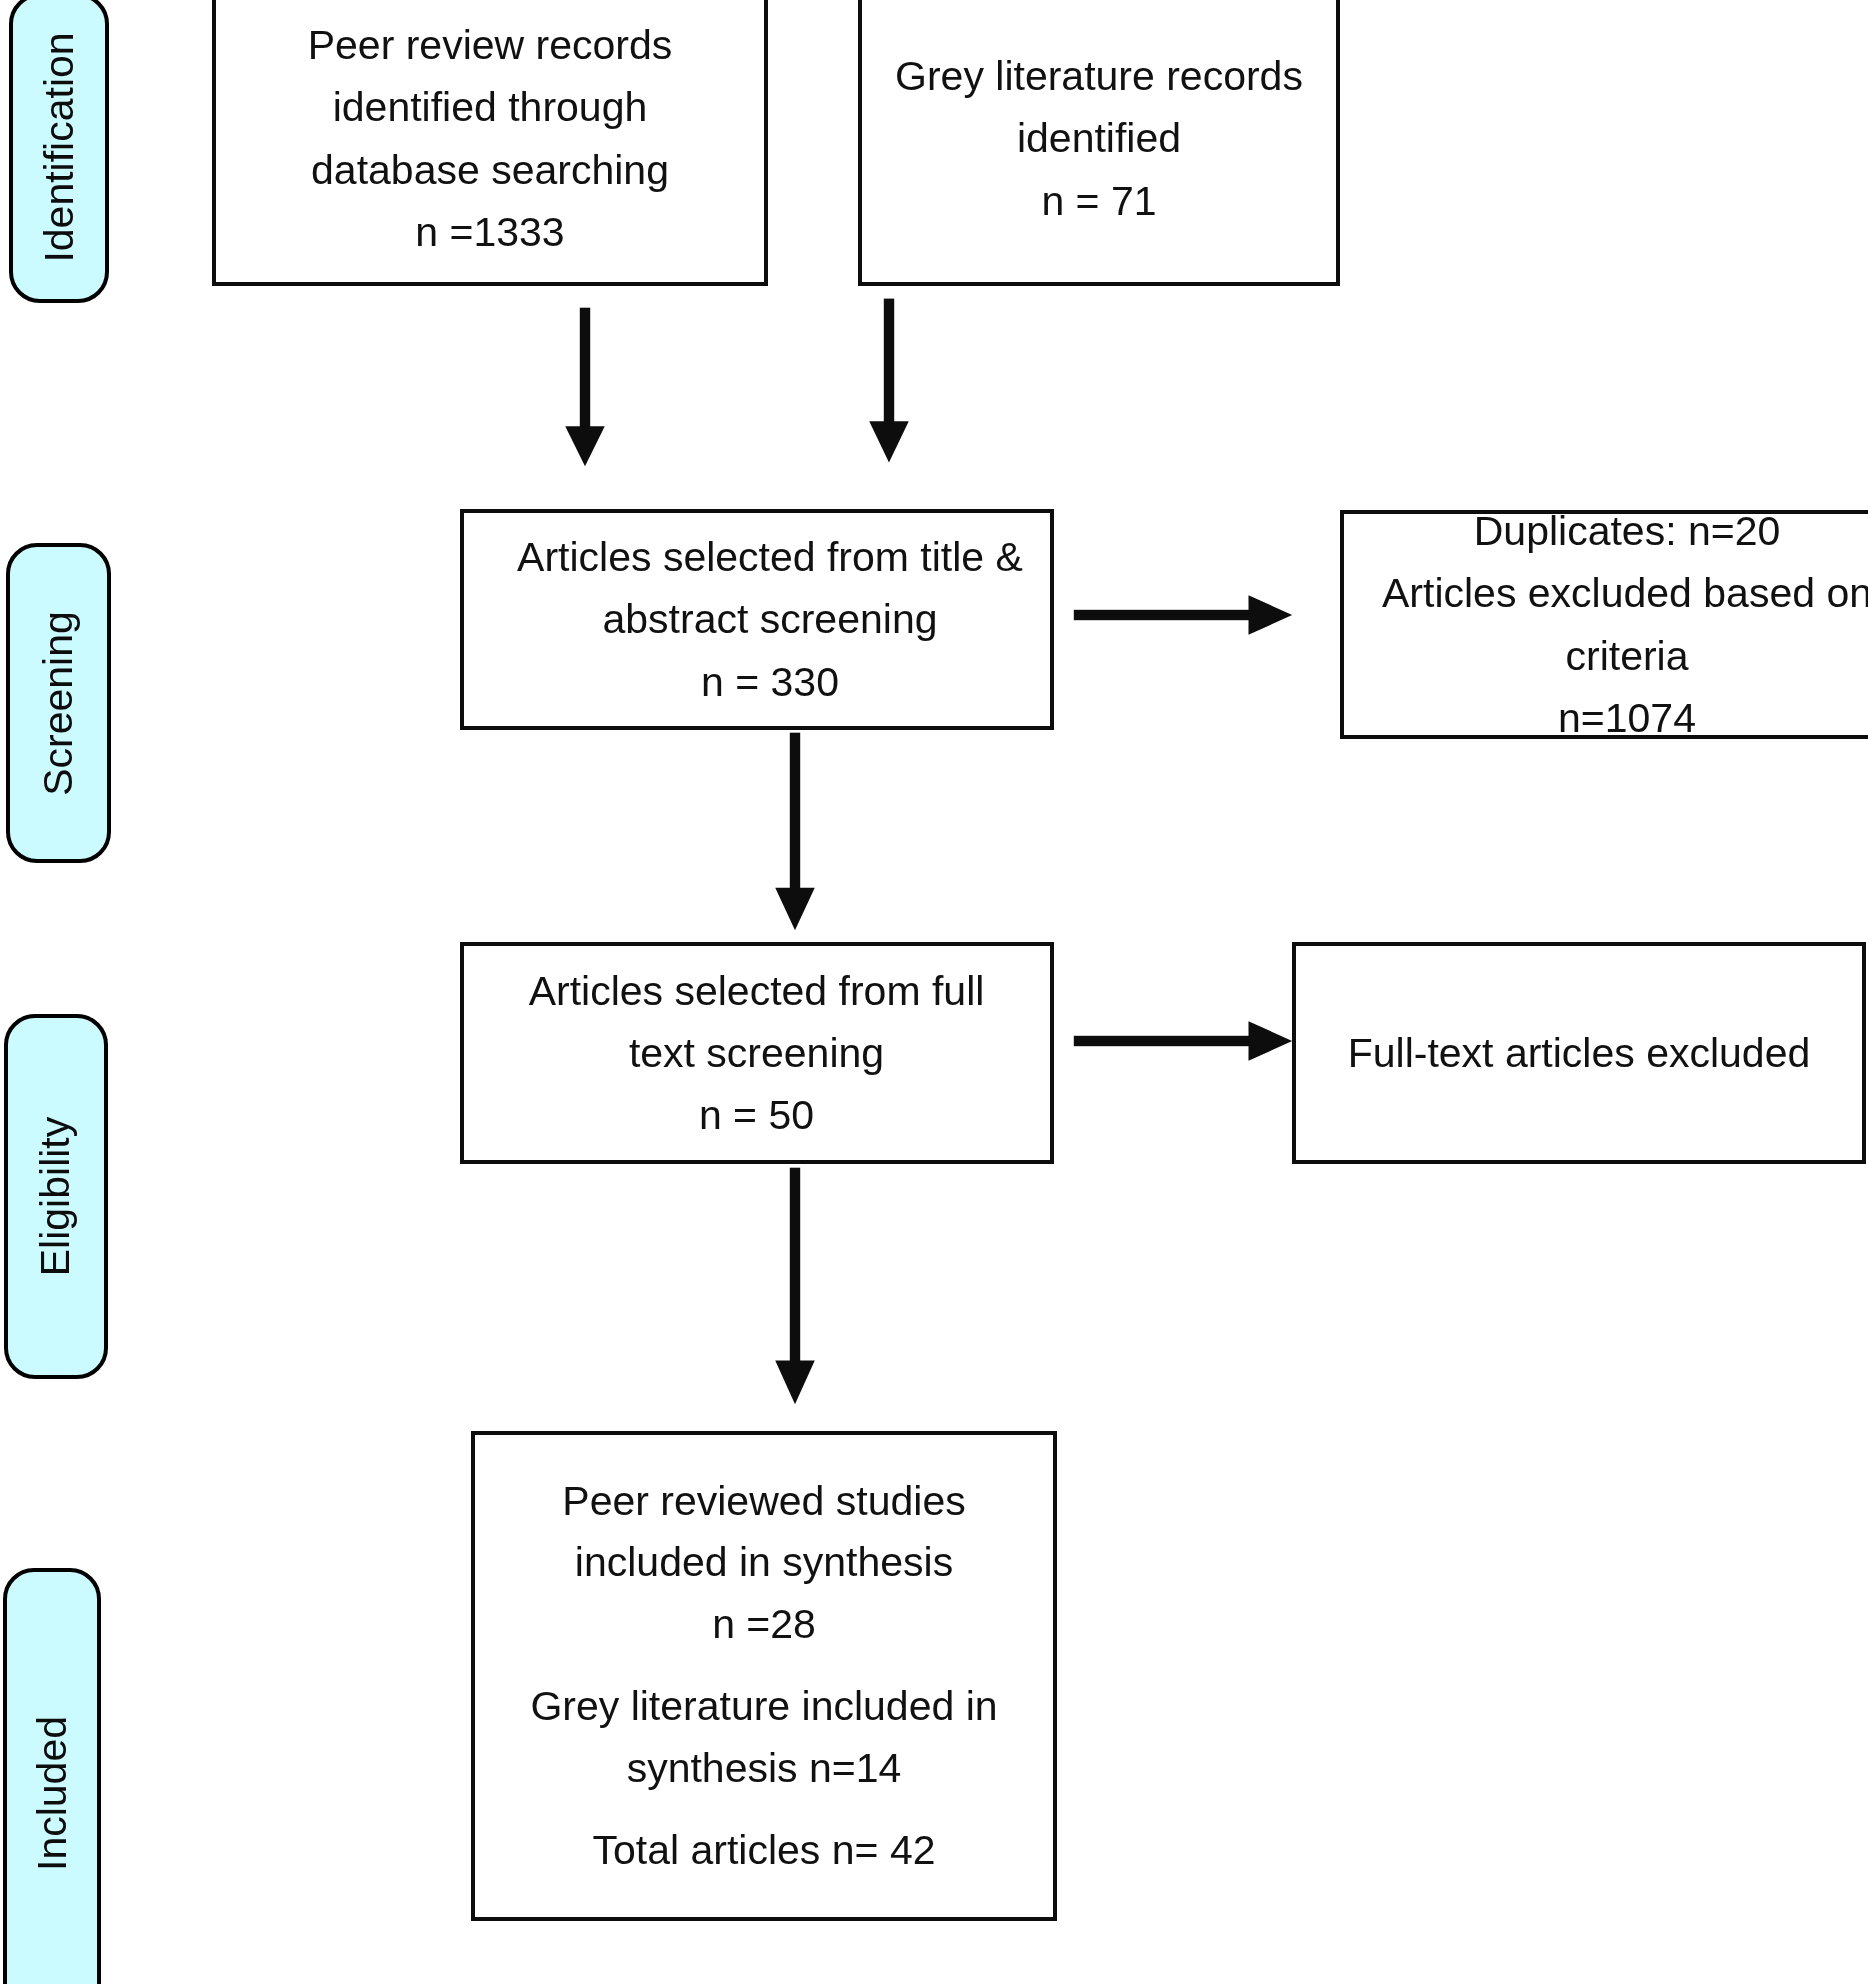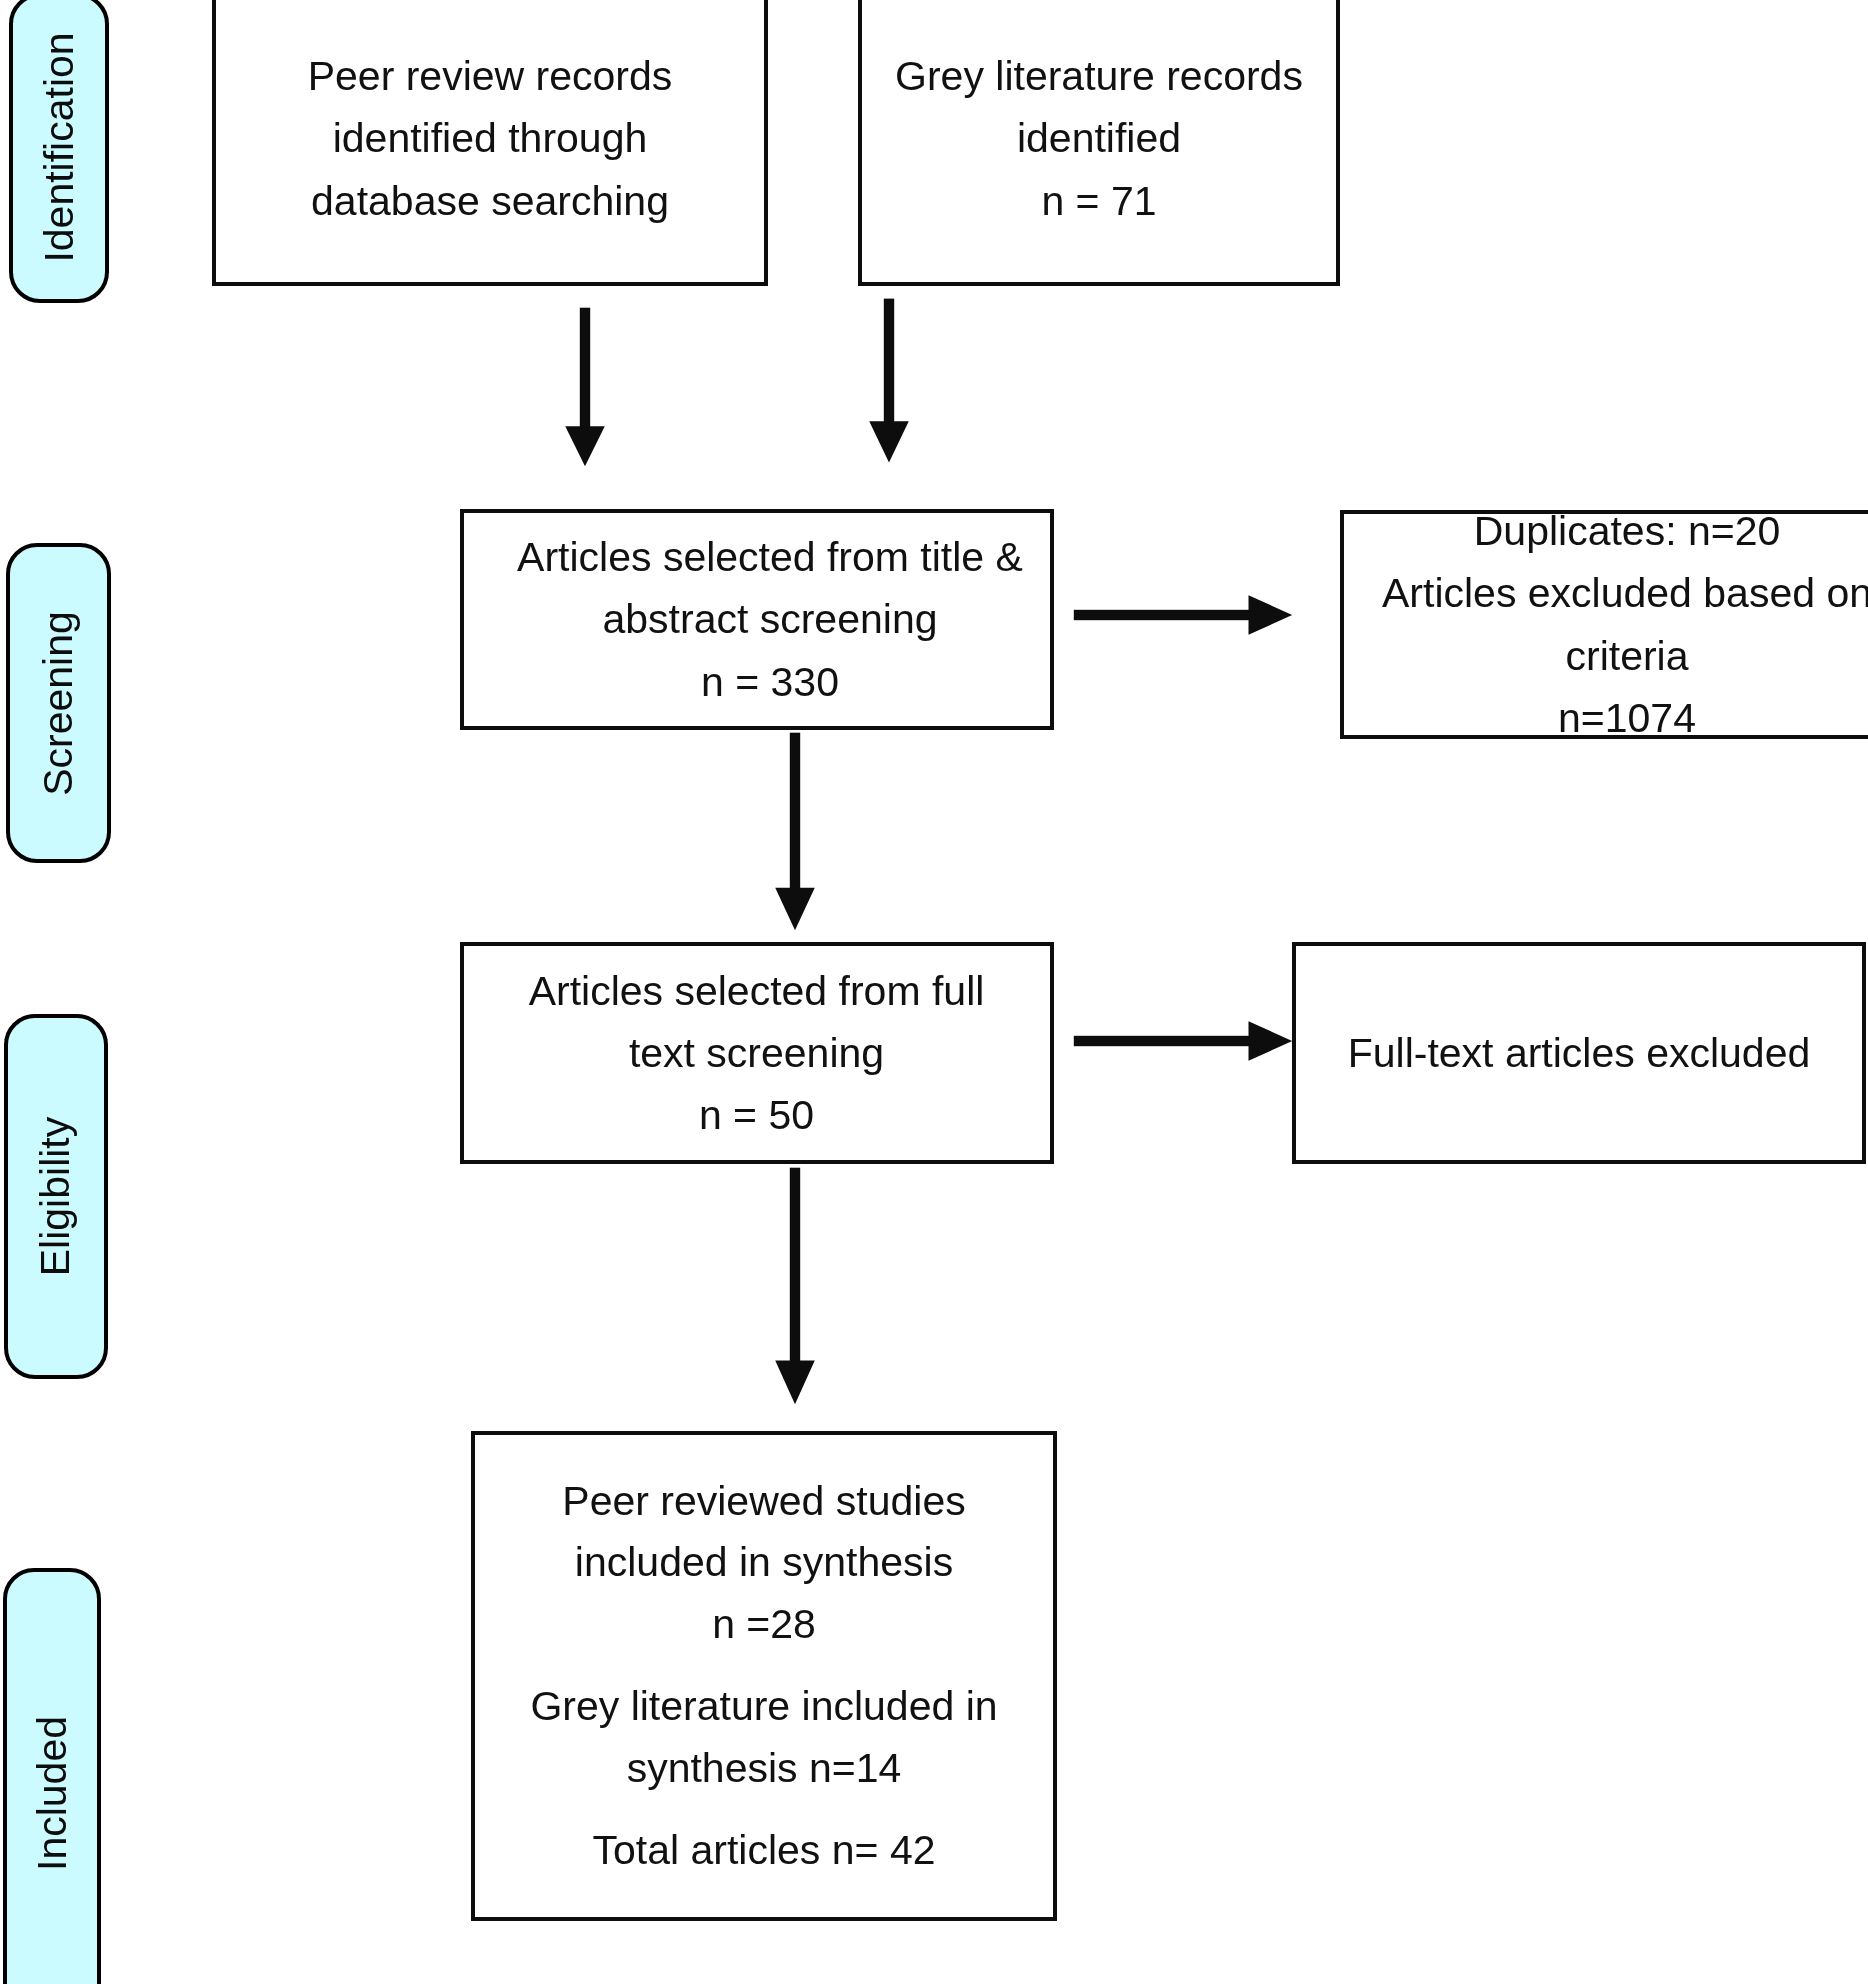--- a/index.html
+++ b/index.html
@@ -88,20 +88,21 @@
   </div>
 
   <div class="stage-tab" style="left:3.1px; top:1568px; width:98px; height:450px;">
     <span class="stage-label">Included</span>
   </div>
 
   <div class="flow-box" style="left:212px; top:-8.4px; width:556px; height:294px;">
     <span class="line">Peer review records</span>
     <span class="line">identified through</span>
     <span class="line">database searching</span>
+    <span class="line">n =1333</span>
   </div>
 
   <div class="flow-box" style="left:858px; top:-8.4px; width:482px; height:294px;">
     <span class="line">Grey literature records</span>
     <span class="line">identified</span>
     <span class="line">n = 71</span>
   </div>
 
   <div class="arrow" style="left:559px; top:307px; width:52px; height:160px;">
     <svg width="52" height="160" viewBox="0 0 100 305" aria-hidden="true">

